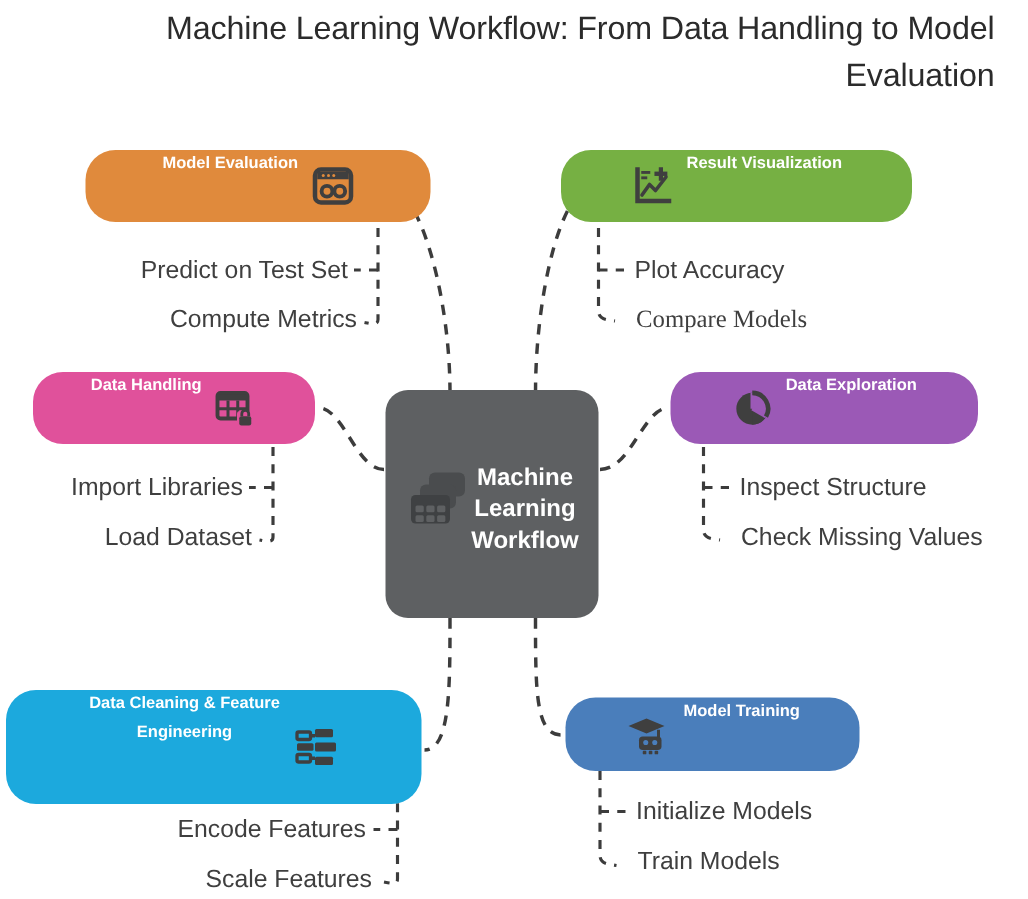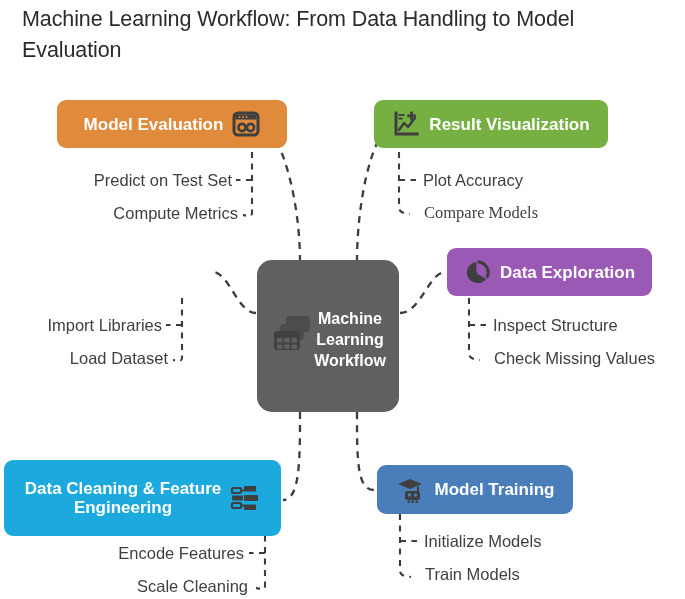--- a/index.html
+++ b/index.html
@@ -6,36 +6,36 @@
   html,body{
     width:685px; height:599px; background:#ffffff;
     font-family:"Liberation Sans", sans-serif;
     overflow:hidden;
   }
   #stage{ position:relative; width:685px; height:599px; background:#ffffff; }
 
   
   #title{
     position:absolute; left:0; top:0; width:685px;
-    text-align:left; color:#2b2b2b;
+    text-align:right; color:#2b2b2b;
     font-size:21.5px; line-height:31px; font-weight:400;
     padding:4px 22px 0 22px;
     letter-spacing:-0.1px;
   }
 
   
   #links{ position:absolute; left:0; top:0; width:685px; height:599px; }
   .lk{ fill:none; stroke:#3c3c3c; stroke-width:2.3; stroke-dasharray:7 6; stroke-linecap:butt; }
   .lk-sub{ fill:none; stroke:#3c3c3c; stroke-width:2.1; stroke-dasharray:6 5.5; }
 
   
   .node{
-    position:absolute; display:flex; align-items:center; justify-content:center;
-    gap:9px; border-radius:9px; color:#ffffff;
-    font-weight:700; font-size:17px; line-height:19px;
+    position:absolute; display:flex; justify-content:center;
+    gap:9px; border-radius:20px; color:#ffffff;
+    font-weight:700; font-size:11px; line-height:19px;
     padding:0 11px; text-align:center;
   }
   .node .lbl{ white-space:pre-line; }
   .node .ic{ display:flex; align-items:center; justify-content:center; flex:0 0 auto; }
 
   #center-node{
     position:absolute; left:257px; top:260px; width:142px; height:152px;
     border-radius:15px; background:#5e6062;
     display:flex; flex-direction:row; align-items:center; justify-content:center;
     color:#ffffff; font-weight:700; font-size:16px; line-height:21px; text-align:center;
@@ -153,20 +153,33 @@
         <rect x="6.5" y="7.6" width="4" height="1.9" fill="#3f3f3f"></rect>
         <rect x="18.2" y="1.5" width="2.8" height="9" fill="#3f3f3f"></rect>
         <rect x="15.3" y="4.4" width="8.6" height="2.9" fill="#3f3f3f"></rect>
       </svg>
     </span>
     <span class="lbl">Result Visualization</span>
   </div>
   <div class="sub l" style="left:423px; top:170px;">Plot Accuracy</div>
   <div class="sub l" style="left:424px; top:203px;font-family:Liberation Serif, serif;">Compare Models</div>
 
+  <div class="node" id="n-data-handling" style="left:22px; top:248px; width:188px; height:48px; background:#e0519b;">
+    <span class="lbl">Data Handling</span>
+    <span class="ic">
+      <svg width="28" height="28" viewBox="0 0 28 28">
+        <rect x="2" y="4" width="20" height="17" rx="2" fill="none" stroke="#3f3f3f" stroke-width="2.6"></rect>
+        <rect x="3" y="5" width="18" height="4" fill="#3f3f3f"></rect>
+        <path d="M9,9 L9,21 M15.5,9 L15.5,21 M2,14.5 L22,14.5" stroke="#3f3f3f" stroke-width="2"></path>
+        <rect x="15" y="16" width="11" height="10" rx="2" fill="#e0519b"></rect>
+        <rect x="16.5" y="19.5" width="8" height="6.2" rx="1.4" fill="#3f3f3f"></rect>
+        <path d="M18.2,19.5 L18.2,17.8 A2.3,2.3 0 0 1 22.8,17.8 L22.8,19.5" fill="none" stroke="#3f3f3f" stroke-width="1.9"></path>
+      </svg>
+    </span>
+  </div>
   <div class="sub r" style="left:0px; top:315px; width:162px;">Import Libraries</div>
   <div class="sub r" style="left:0px; top:348px; width:168px;">Load Dataset</div>
 
   <div class="node" id="n-data-exploration" style="left:447px; top:248px; width:205px; height:48px; background:#9b59b6;">
     <span class="ic">
       <svg width="27" height="27" viewBox="0 0 28 28">
         <circle cx="14" cy="14" r="11" fill="#3f3f3f"></circle>
         <path d="M14,14 L14,3 A11,11 0 0 1 23.5,19.5 Z" fill="#9b59b6"></path>
         <path d="M14,14 L23.5,19.5 A11,11 0 0 1 14,25 Z" fill="#3f3f3f"></path>
         <path d="M14,14 L14,3" stroke="#9b59b6" stroke-width="2.4"></path>
@@ -189,21 +202,21 @@
         <rect x="14" y="3" width="12" height="5.5" rx="1" fill="#3f3f3f"></rect>
         <rect x="14" y="21.5" width="12" height="5.5" rx="1" fill="#3f3f3f"></rect>
         <rect x="2" y="5" width="9" height="5" rx="1" fill="none" stroke="#3f3f3f" stroke-width="2.2"></rect>
         <rect x="2" y="20" width="9" height="5" rx="1" fill="none" stroke="#3f3f3f" stroke-width="2.2"></rect>
         <rect x="2" y="12.5" width="11" height="5" rx="1" fill="#3f3f3f"></rect>
         <path d="M11,7.5 L14,7.5 M11,22.5 L14,22.5" stroke="#3f3f3f" stroke-width="2.2"></path>
       </svg>
     </span>
   </div>
   <div class="sub r" style="left:0px; top:543px; width:244px;">Encode Features</div>
-  <div class="sub r" style="left:0px; top:576px; width:248px;">Scale Cleaning</div>
+  <div class="sub r" style="left:0px; top:576px; width:248px;">Scale Features</div>
 
   <div class="node" id="n-model-training" style="left:377px; top:465px; width:196px; height:49px; background:#4a7ebb;">
     <span class="ic">
       <svg width="30" height="28" viewBox="0 0 30 28">
         <path d="M2,8 L14,3 L26,8 L14,13 Z" fill="#3f3f3f"></path>
         <path d="M22,10.5 L22,16" stroke="#3f3f3f" stroke-width="2"></path>
         <rect x="9" y="15" width="15" height="9" rx="2.5" fill="#3f3f3f"></rect>
         <circle cx="13.5" cy="19" r="1.7" fill="#4a7ebb"></circle>
         <circle cx="19.5" cy="19" r="1.7" fill="#4a7ebb"></circle>
         <rect x="11.5" y="24.5" width="2.4" height="2.4" rx="0.6" fill="#3f3f3f"></rect>

